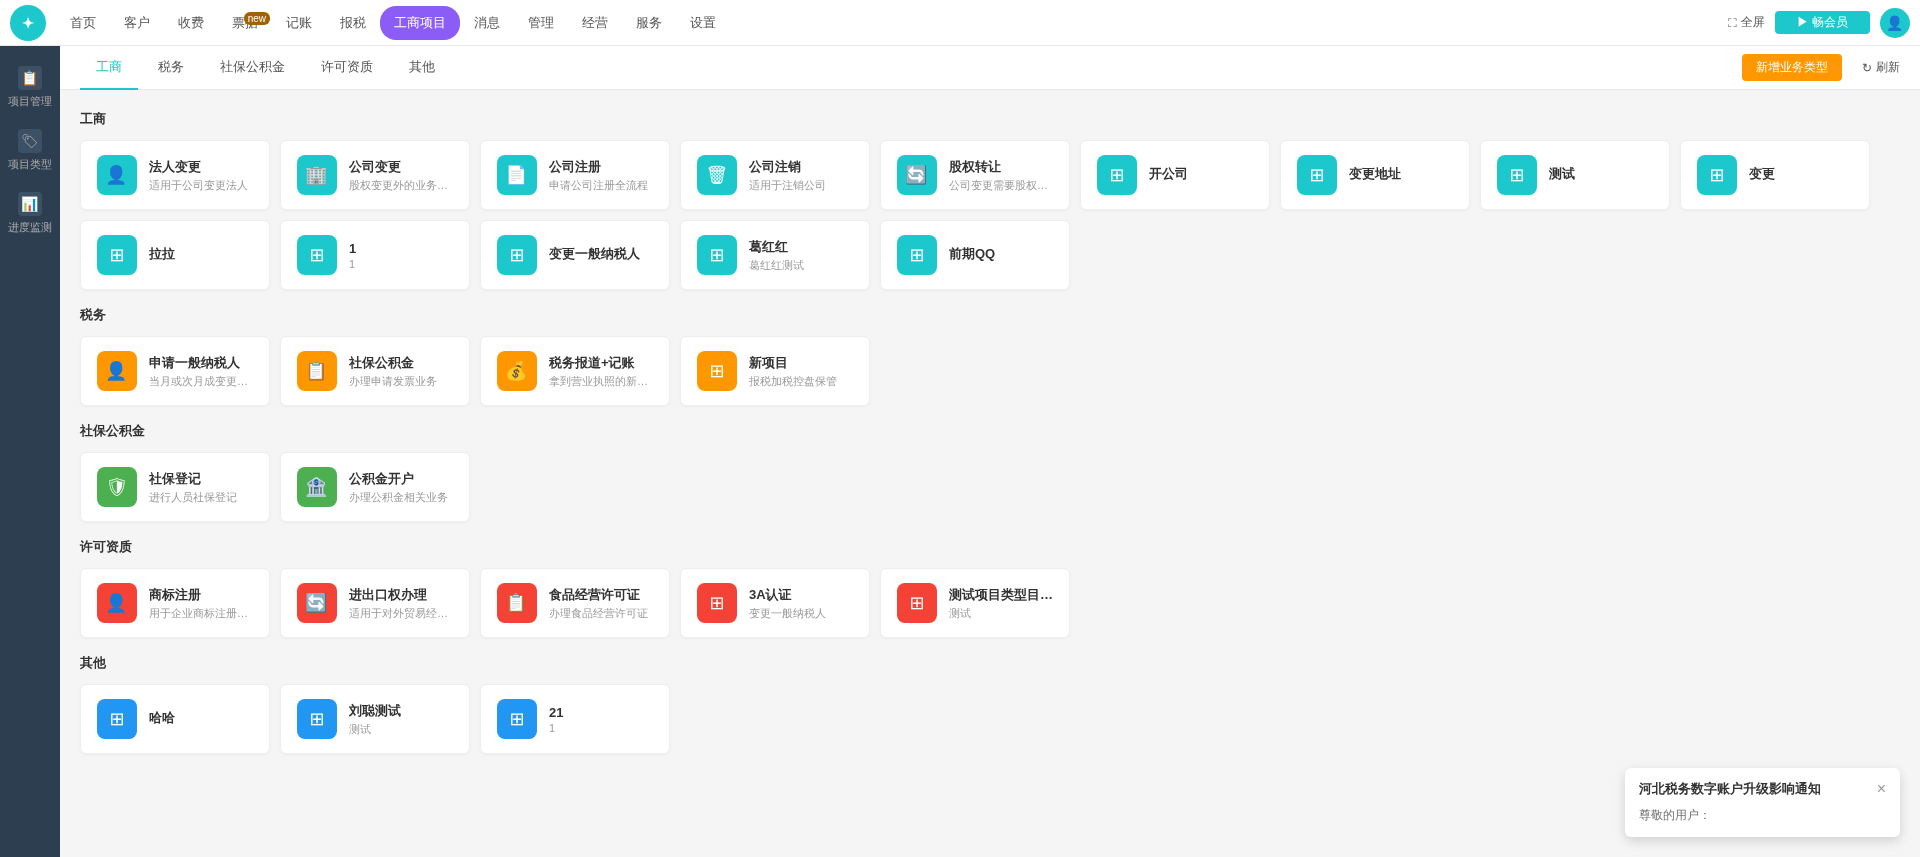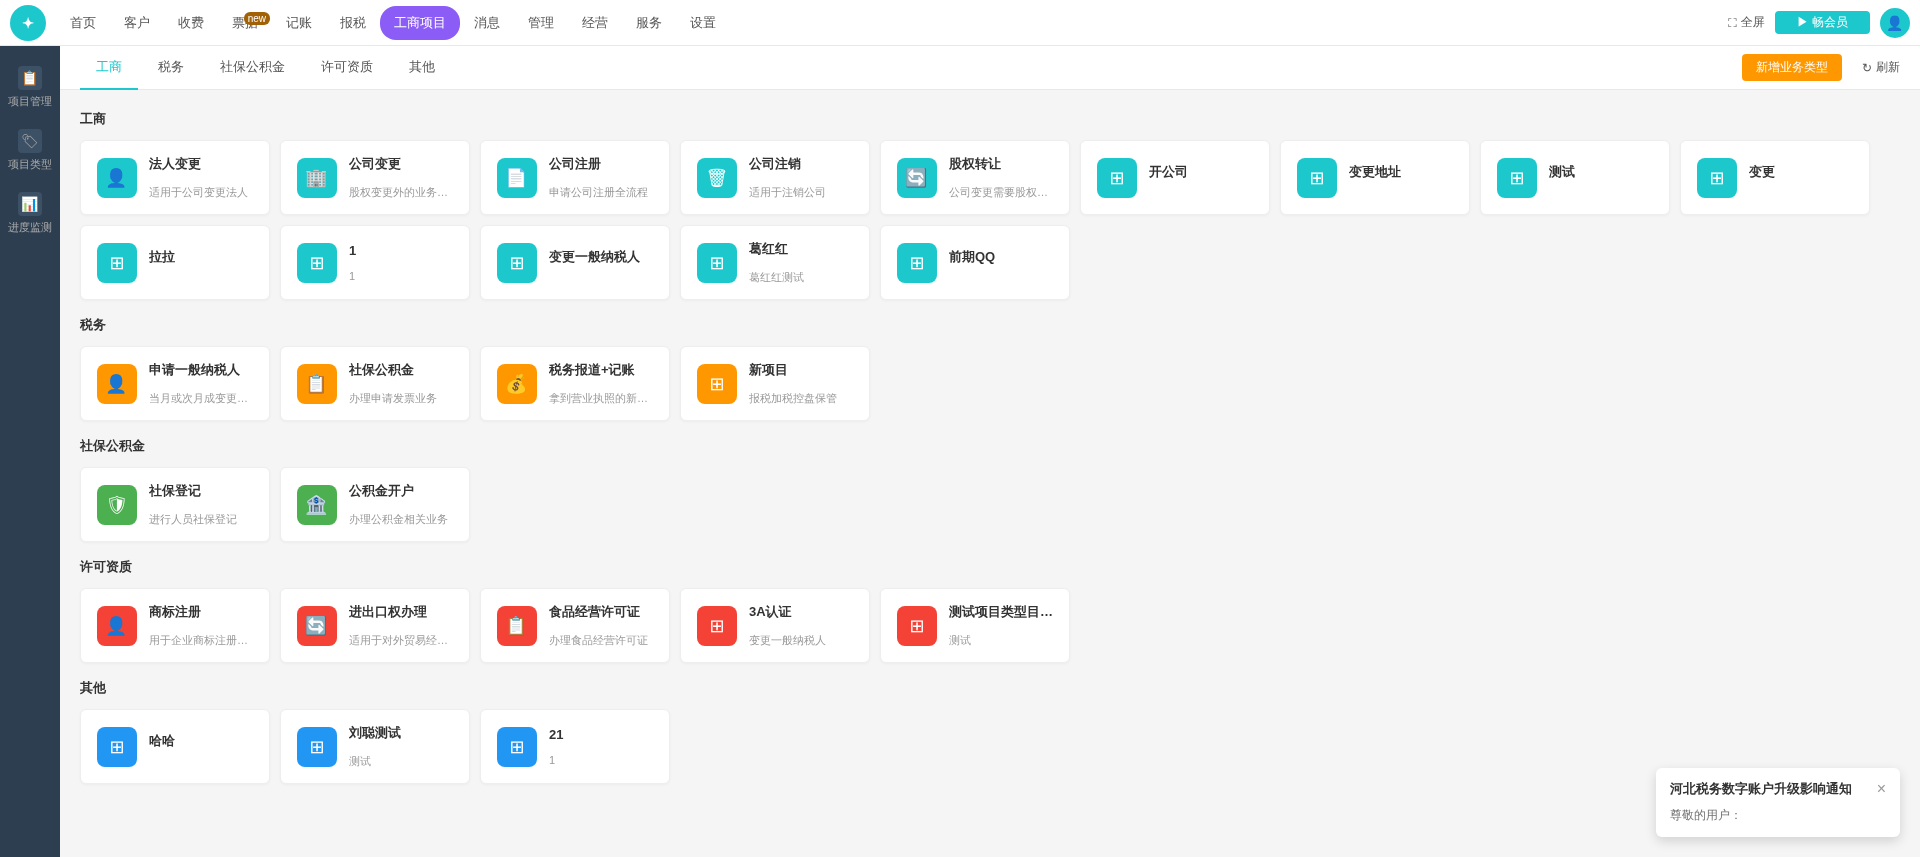--- a/index.html
+++ b/index.html
@@ -230,39 +230,39 @@
       font-size: 13px;
       font-weight: bold;
       color: #333;
       white-space: nowrap;
       overflow: hidden;
       text-overflow: ellipsis;
     }
     .card-desc {
       font-size: 11px;
       color: #999;
-      margin-top: 12px;
+      margin-top: 2px;
       white-space: nowrap;
       overflow: hidden;
       text-overflow: ellipsis;
     }
 
     
     .icon-teal { background: #1dc8cd; }
     .icon-orange { background: #ff9800; }
     .icon-red { background: #f44336; }
     .icon-blue { background: #2196f3; }
     .icon-green { background: #4caf50; }
 
     
     .notification-popup {
       position: fixed;
       bottom: 20px;
       right: 20px;
-      width: 244px;
+      width: 275px;
       background: #fff;
       border-radius: 6px;
       box-shadow: 0 4px 12px rgba(0,0,0,0.15);
       padding: 12px 14px;
       font-size: 12px;
       color: #333;
       z-index: 200;
     }
     .notification-header {
       display: flex;

